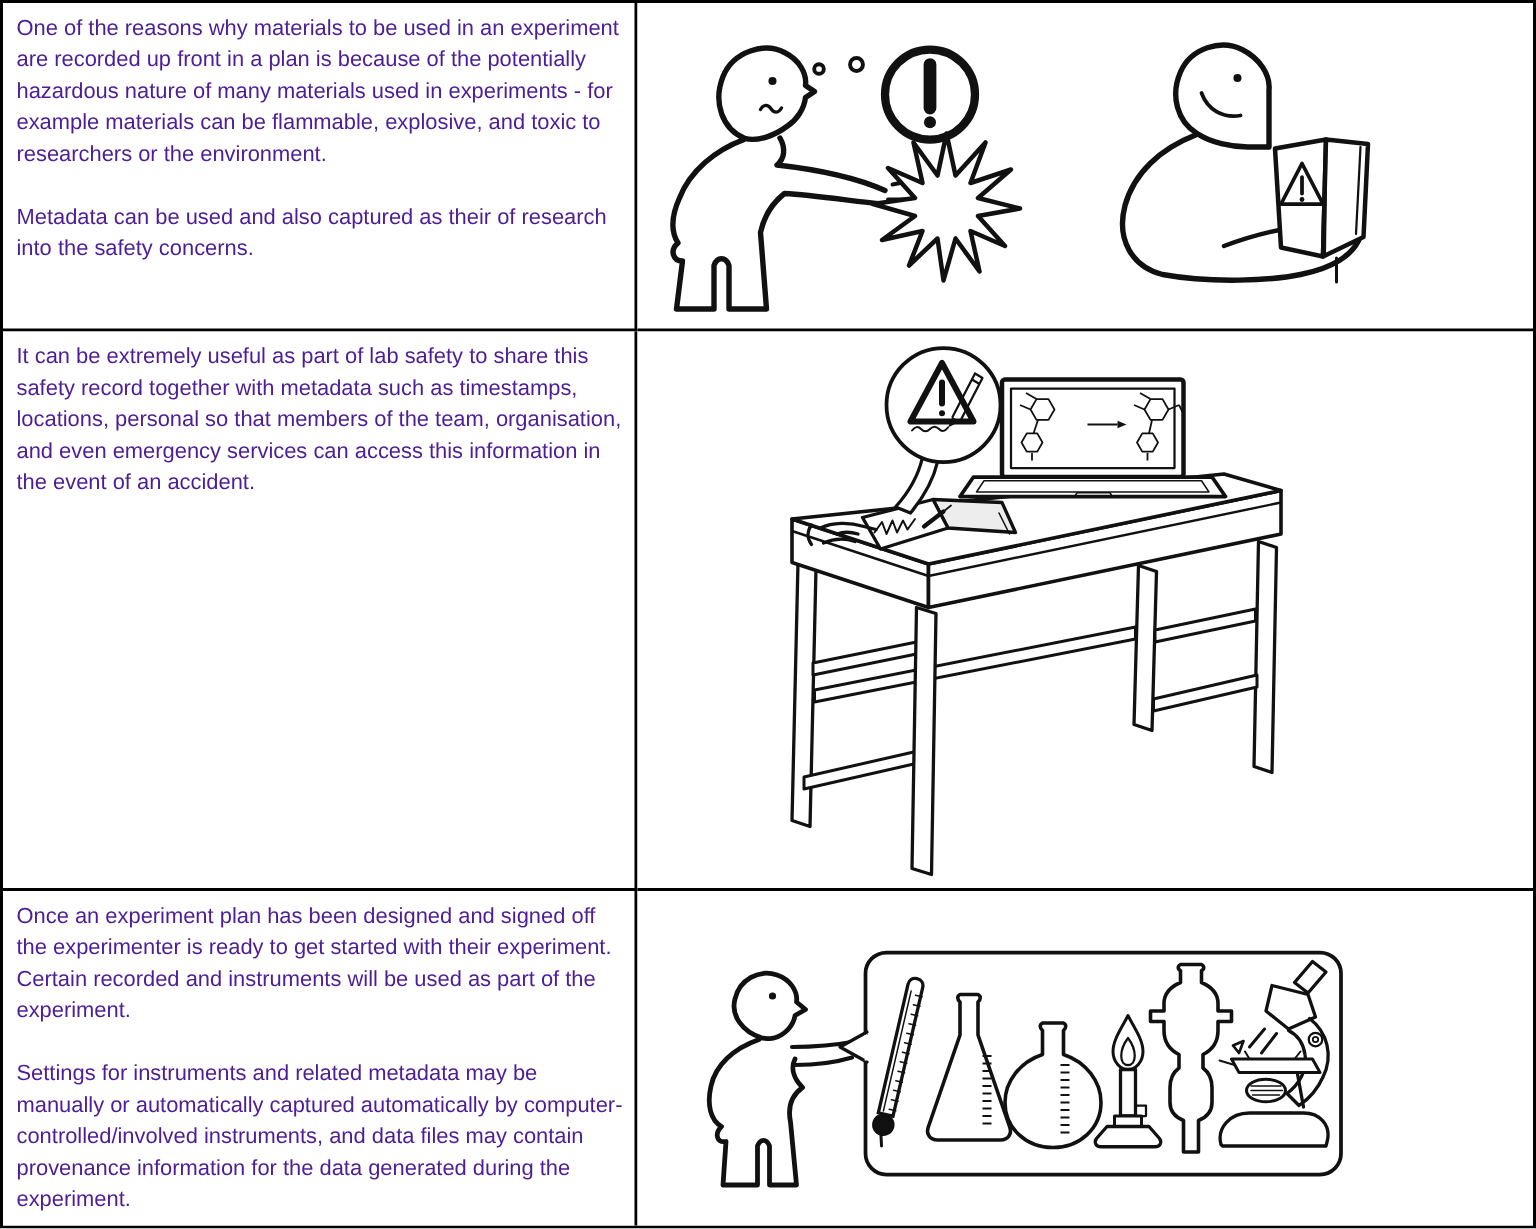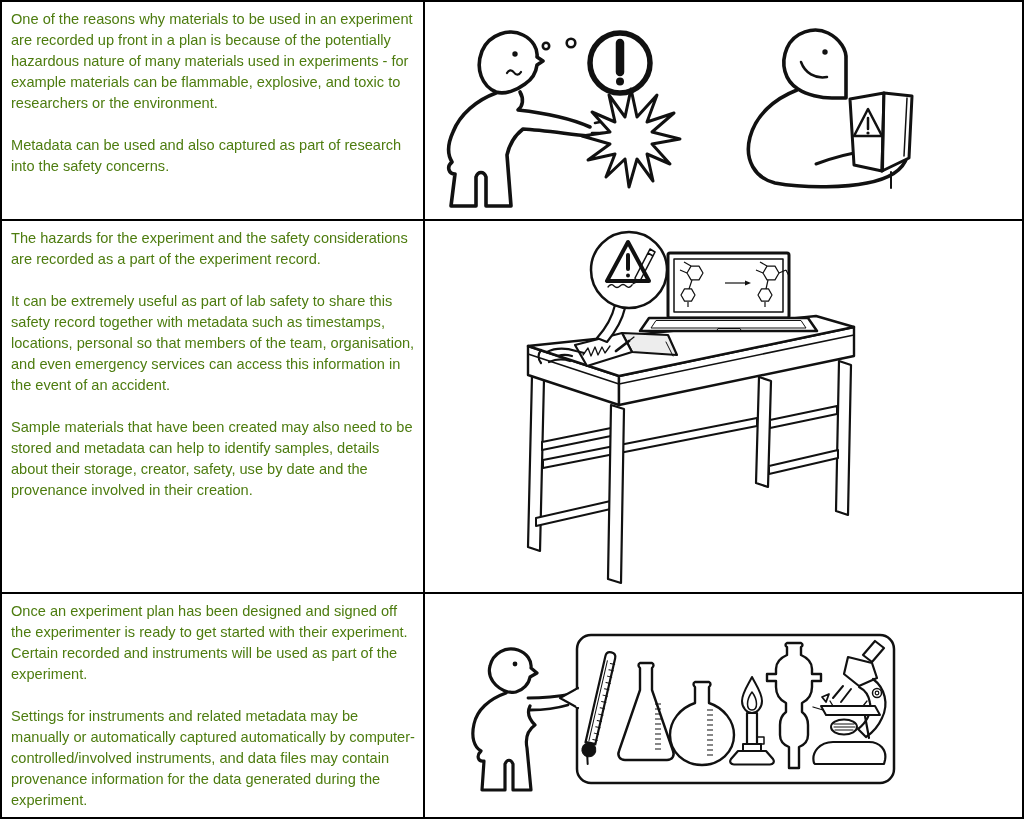--- a/index.html
+++ b/index.html
@@ -6,33 +6,33 @@
   .sheet{
     width:1024px;height:819px;box-sizing:border-box;
     border:2px solid #000;background:#fff;
     display:grid;grid-template-columns:423px 597px;grid-template-rows:219px 373px 223px;
     font-family:"Liberation Sans", sans-serif;
   }
   .cell{box-sizing:border-box;overflow:hidden;background:#fff;}
   .text-cell{border-right:2px solid #000;padding:7px 6px 0 9px;}
   .hline{border-bottom:2px solid #000;}
   .text-cell p{
-    margin:0 0 21px 0;font-size:14.6px;line-height:21px;color:#4d7c0f;
+    margin:0 0 21px 0;font-size:14.6px;line-height:21px;color:#4c1d95;
     letter-spacing:0;
   }
   .art-cell svg{display:block;width:100%;height:100%;}
 </style>
 </head>
 <body>
 
 <div class="sheet">
 
   <div class="cell text-cell hline">
     <p>One of the reasons why materials to be used in an experiment are recorded up front in a plan is because of the potentially hazardous nature of many materials used in experiments - for example materials can be flammable, explosive, and toxic to researchers or the environment.</p>
-    <p>Metadata can be used and also captured as part of research into the safety concerns.</p>
+    <p>Metadata can be used and also captured as their of research into the safety concerns.</p>
   </div>
 
   <div class="cell art-cell hline">
     <svg viewBox="0 0 597 217">
 
       <g stroke="#111" fill="none" stroke-width="3.6" stroke-linecap="round" stroke-linejoin="round">
         <path d="M95,90 C99,97 98,104 93,108 C120,111 147,117 165,125"></path>
         <path d="M163,134 C143,132 117,128 98,127 C89,134 84,144 82,153 L86,204 L61,204 L61,175 C59,169 53,169 51,175 L51,204 L26,204 L30,172 C24,172 21,165 27,160 C22,152 23,141 28,130 C35,112 52,98 71,91"></path>
         <path d="M170,121 L180,119 M167,131 L178,131" stroke-width="2.6"></path>
         <path fill="#fff" d="M71,90 C57,84 50,67 57,49 C64,32 85,26 98,33 C108,38 113,47 112,55 L118,59 L112,63 C111,71 106,78 100,82 C92,88 80,93 71,90 Z"></path>
@@ -67,23 +67,21 @@
           </g>
         </g>
         <path fill="#fff" d="M373,87 C360,79 355,62 362,46 C369,30 389,24 403,31 C415,37 422,48 421,58 L421,96 L407,96 C396,96 382,93 373,87 Z"></path>
         <circle cx="400" cy="50" r="2.7" fill="#111" stroke="none"></circle>
         <path d="M376,60 C380,71 390,77 402,75" stroke-width="2.5"></path>
       </g>
     </svg>
   </div>
 
   <div class="cell text-cell hline">
-    <p>The hazards for the experiment and the safety considerations are recorded as a part of the experiment record.</p>
     <p>It can be extremely useful as part of lab safety to share this safety record together with metadata such as timestamps, locations, personal so that members of the team, organisation, and even emergency services can access this information in the event of an accident.</p>
-    <p>Sample materials that have been created may also need to be stored and metadata can help to identify samples, details about their storage, creator, safety, use by date and the provenance involved in their creation.</p>
   </div>
 
   <div class="cell art-cell hline">
     <svg viewBox="0 0 597 371">
       <g stroke="#111" fill="#fff" stroke-width="2.4" stroke-linejoin="round" stroke-linecap="round">
 
         <path d="M107,154 L119,158 L115,330 L103,326 Z" stroke-width="2.2"></path>
         <path d="M334,156 L346,160 L343,266 L331,262 Z" stroke-width="2.2"></path>
         <path d="M414,140 L426,144 L423,294 L411,290 Z" stroke-width="2.2"></path>
 

